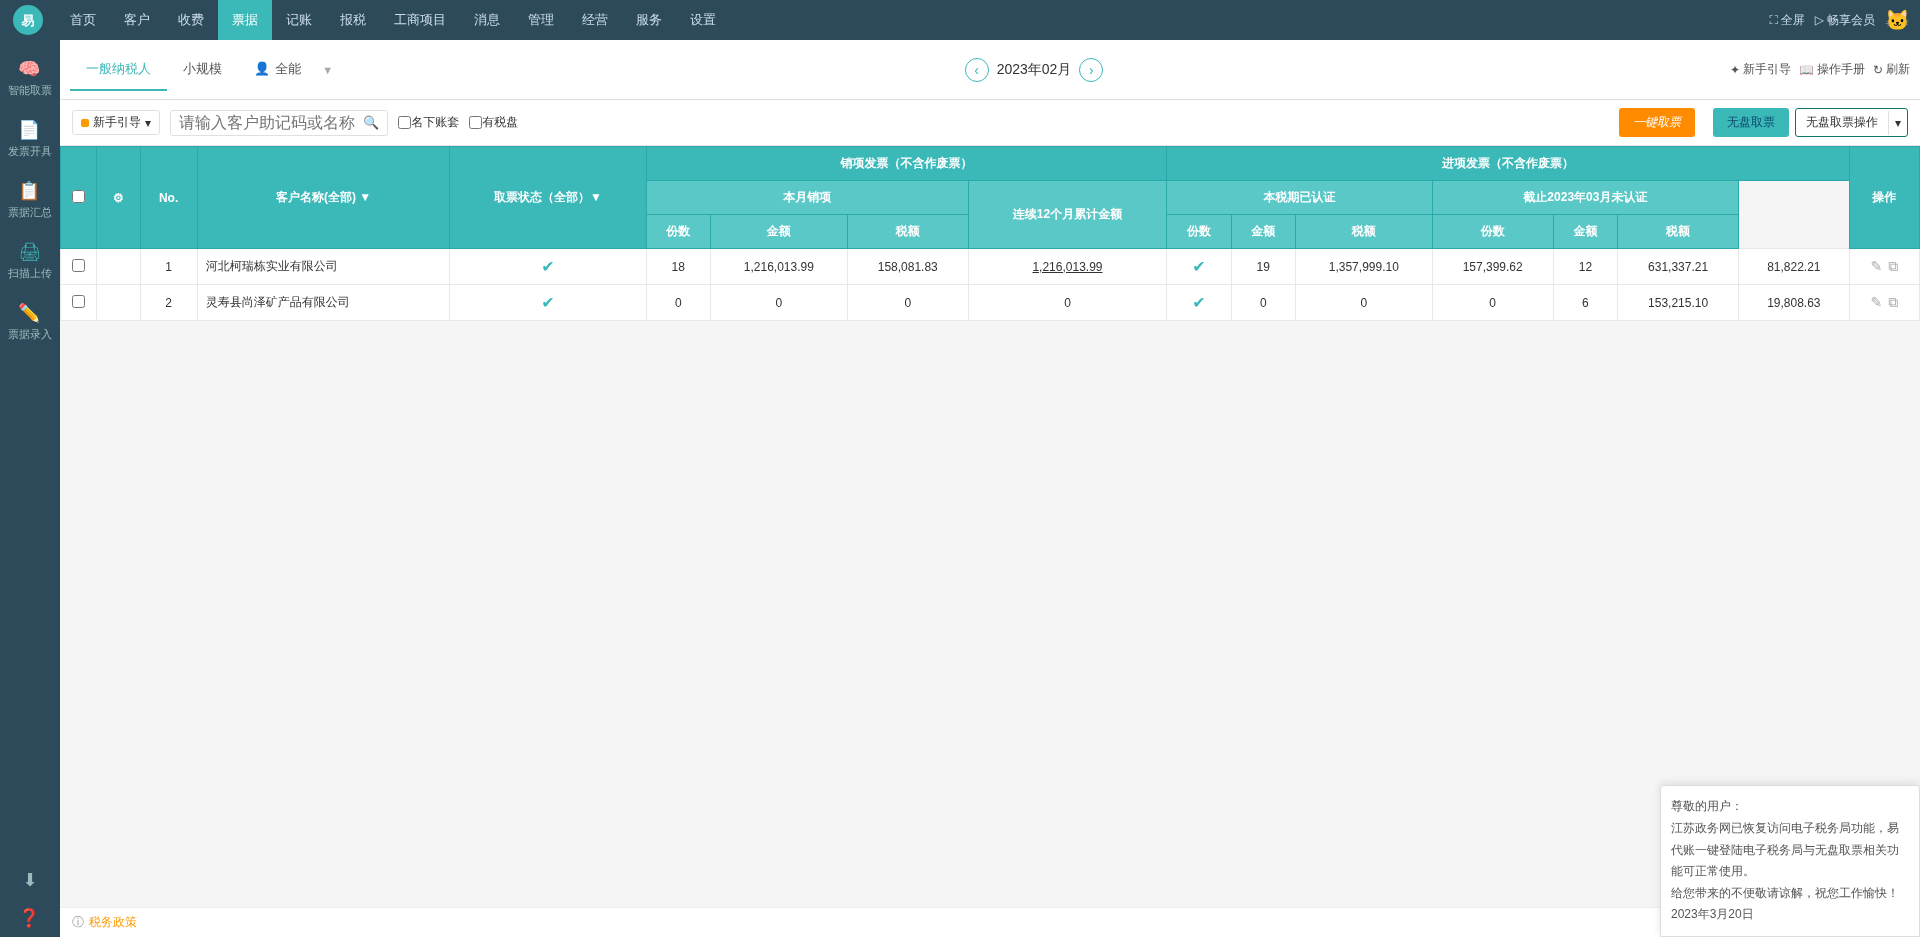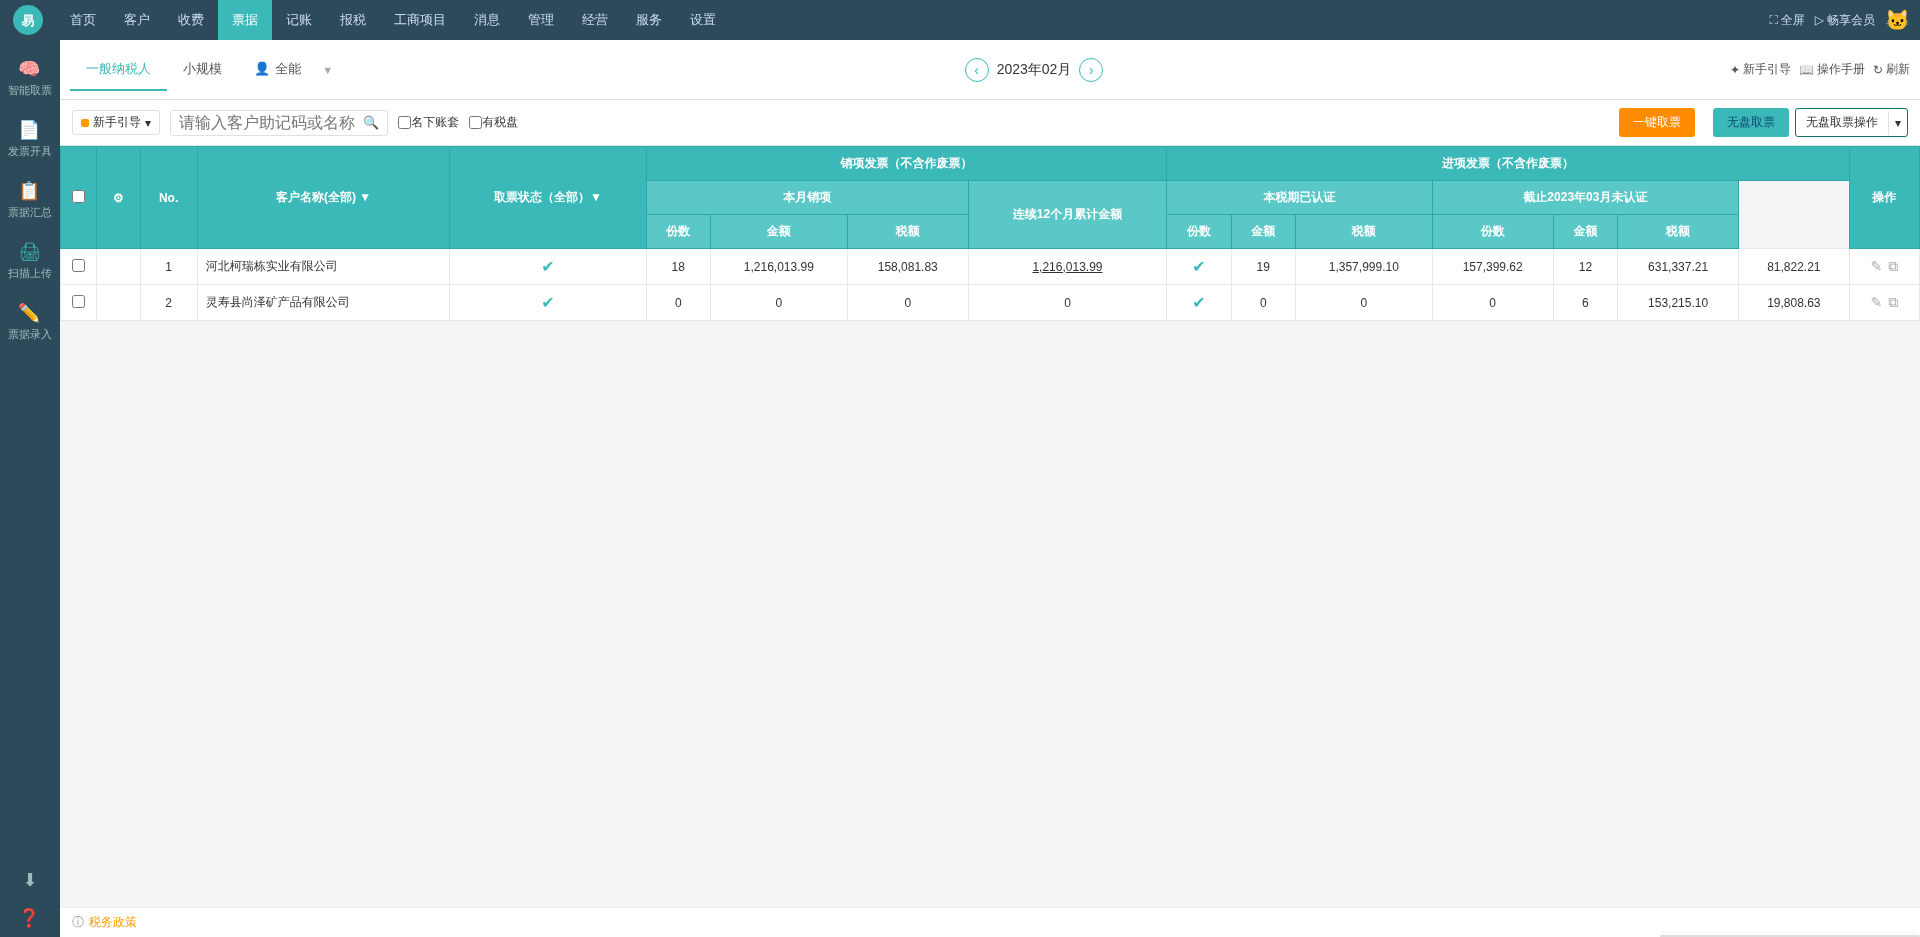--- a/index.html
+++ b/index.html
@@ -79,21 +79,21 @@
       padding: 3px 8px; gap: 4px; background: #fff; cursor: pointer; font-size: 12px;
     }
     .employee-select .dot { width: 8px; height: 8px; background: #f90; border-radius: 2px; }
     .search-box {
       display: flex; align-items: center; border: 1px solid #e0e0e0; border-radius: 3px;
       padding: 3px 8px; gap: 4px; background: #fff;
     }
     .search-box input { border: none; outline: none; font-size: 16px; width: 180px; color: #a16207; }
     .checkbox-item { display: flex; align-items: center; font-size: 12px; cursor: pointer; }
     .toolbar-right { margin-left: auto; display: flex; gap: 6px; }
-    .btn-primary { background: #ff8c00; color: #fff; border: none; padding: 2px 14px; border-radius: 3px; cursor: pointer; font-size: 12px; }
+    .btn-primary { background: #ff8c00; color: #fff; border: none; padding: 2px 14px; border-radius: 3px; cursor: pointer; font-size: 12px; font-style: italic; }
     .btn-teal { background: #3bb8b8; color: #0c4a6e; border: none; padding: 5px 14px; border-radius: 3px; cursor: pointer; font-size: 12px; margin-left: 12px; }
     .btn-outline-split {
       display: flex; align-items: center; border: 1px solid #0f766e; border-radius: 3px;
       background: #fff; cursor: pointer; font-size: 12px; overflow: hidden;
     }
     .btn-outline-split span { padding: 5px 10px; }
     .btn-outline-split .arrow { padding: 5px 6px; border-left: 1px solid #e0e0e0; }
 
     
     .table-wrapper { flex: 1; overflow: auto; padding: 0; }
@@ -366,13 +366,19 @@
     </div>
 
     <div class="page-footer">
       <span class="footer-info">ⓘ</span>
       <span class="footer-link">税务政策</span>
     </div>
   </div>
 </div>
 
 <div class="notification-panel">
+  <div class="notification-body">
+    <p style="white-space:pre-line;">尊敬的用户：
+  江苏政务网已恢复访问电子税务局功能，易代账一键登陆电子税务局与无盘取票相关功能可正常使用。
+  给您带来的不便敬请谅解，祝您工作愉快！
+                              2023年3月20日</p>
+  </div>
 </div>
 
 </body></html>

